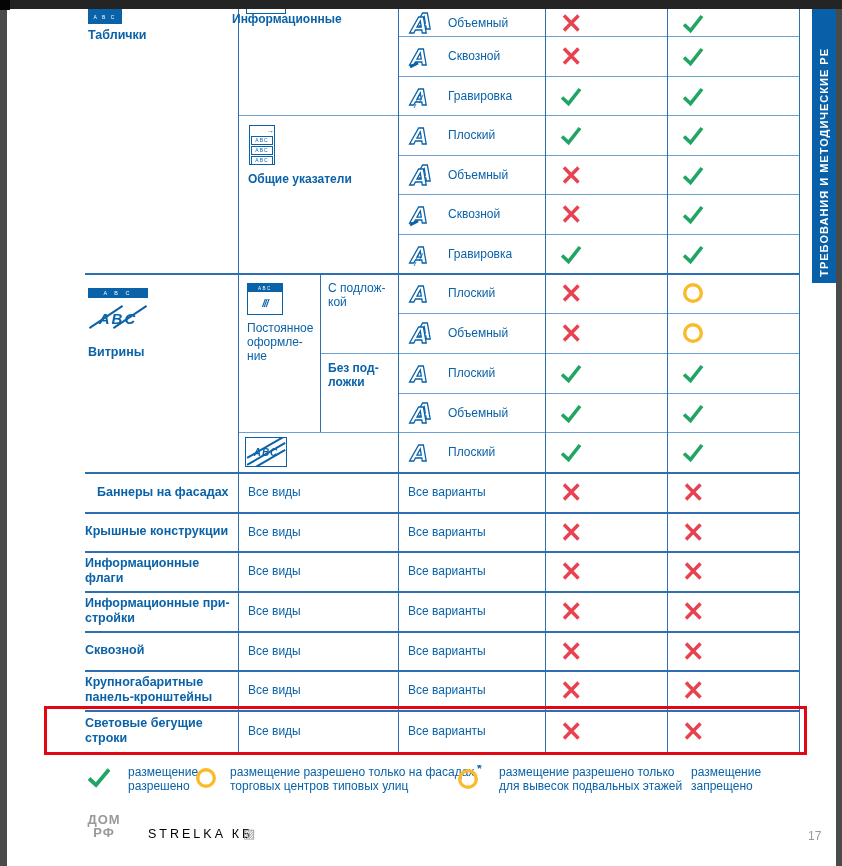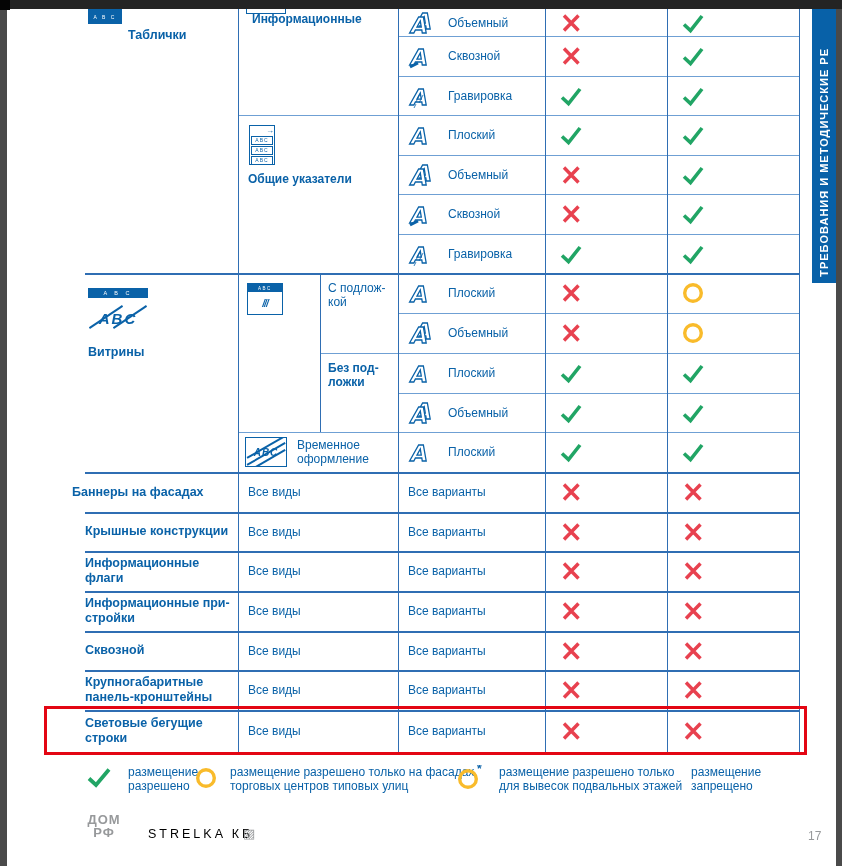--- a/index.html
+++ b/index.html
@@ -293,21 +293,21 @@
       <div class="cell" style="left: 558px; top: 432px; width: 100px; height: 40px;">
         <svg width="26" height="26" viewBox="0 0 26 26">
           <path d="M4 14.5 L10.5 20.5 L22 6" fill="none" stroke="#21A565" stroke-width="3.6"></path>
         </svg>
       </div>
       <div class="cell" style="left: 680px; top: 432px; width: 100px; height: 40px;">
         <svg width="26" height="26" viewBox="0 0 26 26">
           <path d="M4 14.5 L10.5 20.5 L22 6" fill="none" stroke="#21A565" stroke-width="3.6"></path>
         </svg>
       </div>
-      <div class="cell" style="left: 72px; top: 472px; width: 150px; height: 40px; text-align: right;">
+      <div class="cell" style="left: 97px; top: 472px; width: 150px; height: 40px; text-align: right;">
         <span class="lbl bold c1lbl">Баннеры на фасадах</span>
       </div>
       <div class="cell" style="left: 248px; top: 472px; width: 140px; height: 40px;">
         <span class="lbl">Все виды</span>
       </div>
       <div class="cell" style="left: 408px; top: 472px; width: 130px; height: 40px;">
         <span class="lbl">Все варианты</span>
       </div>
       <div class="cell" style="left: 558px; top: 472px; width: 100px; height: 40px;">
         <svg width="26" height="26" viewBox="0 0 26 26">
@@ -434,25 +434,25 @@
       <div class="cell" style="left: 680px; top: 710px; width: 100px; height: 42px;">
         <svg width="26" height="26" viewBox="0 0 26 26">
           <path d="M6 5.5 L20.5 20.5 M20.5 5.5 L6 20.5" fill="none" stroke="#E8414F" stroke-width="3.4"></path>
         </svg>
       </div>
     </div>
 
   <div class="abs plate-icon">
     <span>A B C</span>
   </div>
-  <div class="cell" style="left:88px;top:26px;width:150px;height:18px;margin-left:40px;">
+  <div class="cell" style="left:88px;top:26px;width:150px;height:18px;">
     <span class="lbl bold c1lbl">Таблички</span>
   </div>
   <div class="abs sliver-icon"></div>
-  <div class="cell" style="left:252px;top:10px;width:145px;height:18px;">
+  <div class="cell" style="left:232px;top:10px;width:145px;height:18px;">
     <span class="lbl bold">Информационные</span>
   </div>
   <div class="abs guide-icon">
     <div class="guide-arrow">→</div>
     <div class="guide-row">ABC</div>
     <div class="guide-row">ABC</div>
     <div class="guide-row">ABC</div>
   </div>
   <div class="cell" style="left:248px;top:170px;width:145px;height:18px;">
     <span class="lbl bold">Общие указатели</span>
@@ -466,37 +466,38 @@
       <span class="slash" style="left:22px;top:18px;"></span>
     </div>
   </div>
   <div class="cell" style="left:88px;top:343px;width:150px;height:18px;">
     <span class="lbl bold c1lbl">Витрины</span>
   </div>
   <div class="abs perm-icon">
     <div class="perm-head">ABC</div>
     <div class="perm-body">///</div>
   </div>
+  <div class="cell" style="left:247px;top:318px;width:75px;height:48px;">
+    <span class="lbl">Постоянное
+оформле-
+ние</span>
+  </div>
   <div class="cell" style="left:328px;top:278px;width:66px;height:34px;">
     <span class="lbl">С подлож-
 кой</span>
   </div>
   <div class="cell" style="left:328px;top:358px;width:66px;height:34px;font-weight:bold;">
     <span class="lbl">Без под-
 ложки</span>
   </div>
   <div class="temp-icon">
     <span class="temp-abc">ABC</span>
     <span class="tslash" style="top:8px;"></span>
     <span class="tslash" style="top:15px;"></span>
     <span class="tslash" style="top:22px;"></span>
-  </div>
-  <div class="cell" style="left:297px;top:437px;width:110px;height:30px;">
-    <span class="lbl">Временное
-оформление</span>
   </div>
 
   <div class="abs hl"></div>
 
   <div>
     <span class="abs" style="left:86px;top:764px;"><svg width="26" height="26" viewBox="0 0 26 26">
           <path d="M3 14.5 L10 21 L23 5.5" fill="none" stroke="#21A565" stroke-width="3.8"></path>
         </svg></span>
     <span class="legend-text" style="left:128px;top:766px;">размещение
 разрешено</span>

